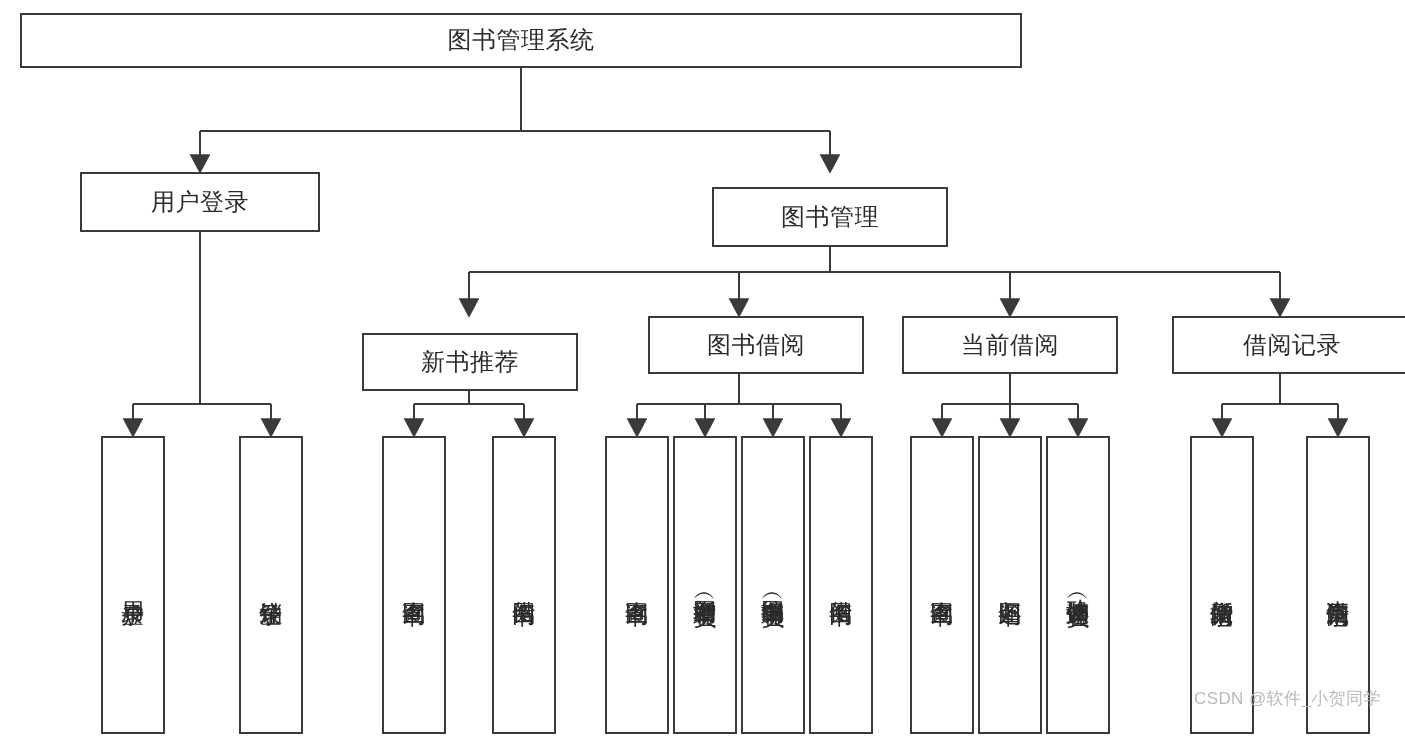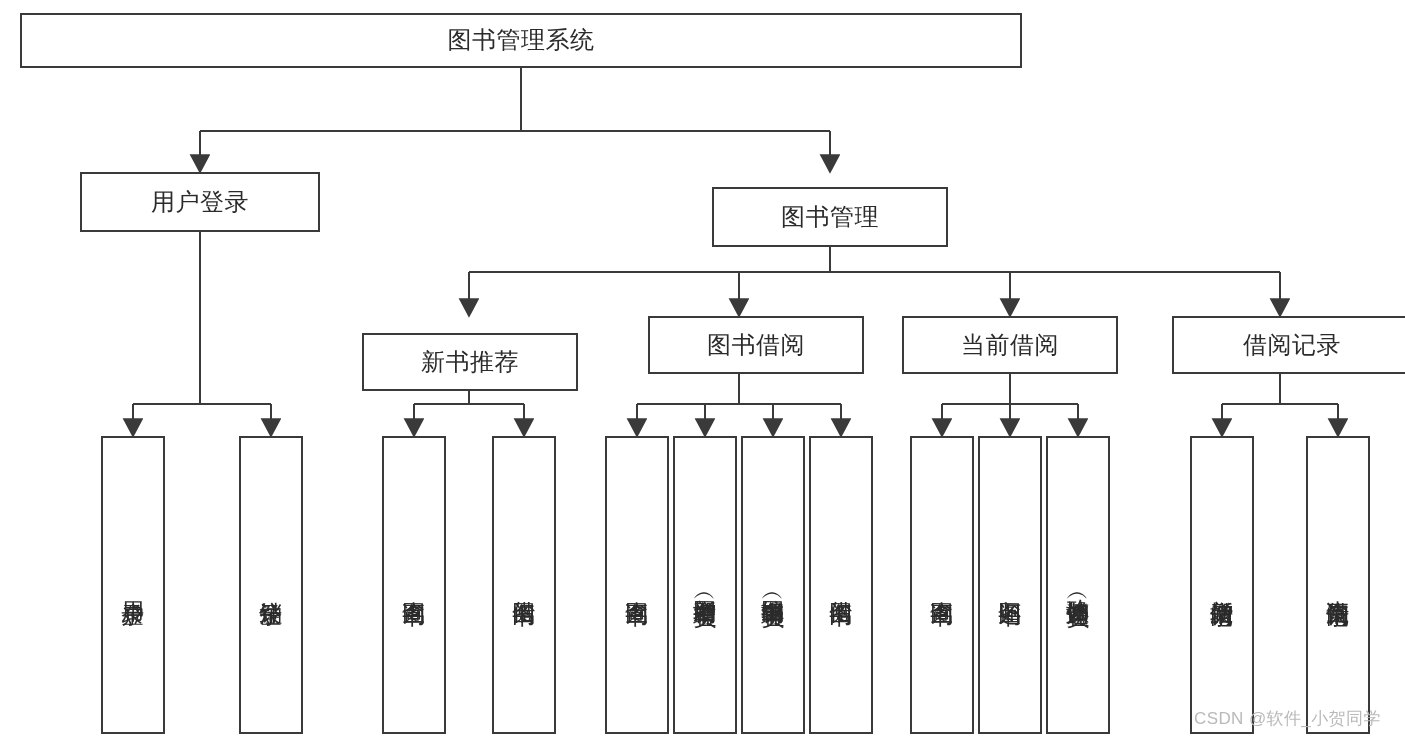--- a/index.html
+++ b/index.html
@@ -182,15 +182,15 @@
     <span class="label-v">确认归还（管理员）</span>
   </div>
 
   <div class="node leaf" style="left:1190px; top:436px; width:64px; height:298px;">
     <span class="label-v">新增借阅记录</span>
   </div>
   <div class="node leaf" style="left:1306px; top:436px; width:64px; height:298px;">
     <span class="label-v">查询借阅记录</span>
   </div>
 
-  <div class="watermark" style="left:1194px; top:687px;margin-top:20px;">CSDN @软件_小贺同学</div>
+  <div class="watermark" style="left:1194px; top:687px;">CSDN @软件_小贺同学</div>
 
 </div>
 
 </body></html>

